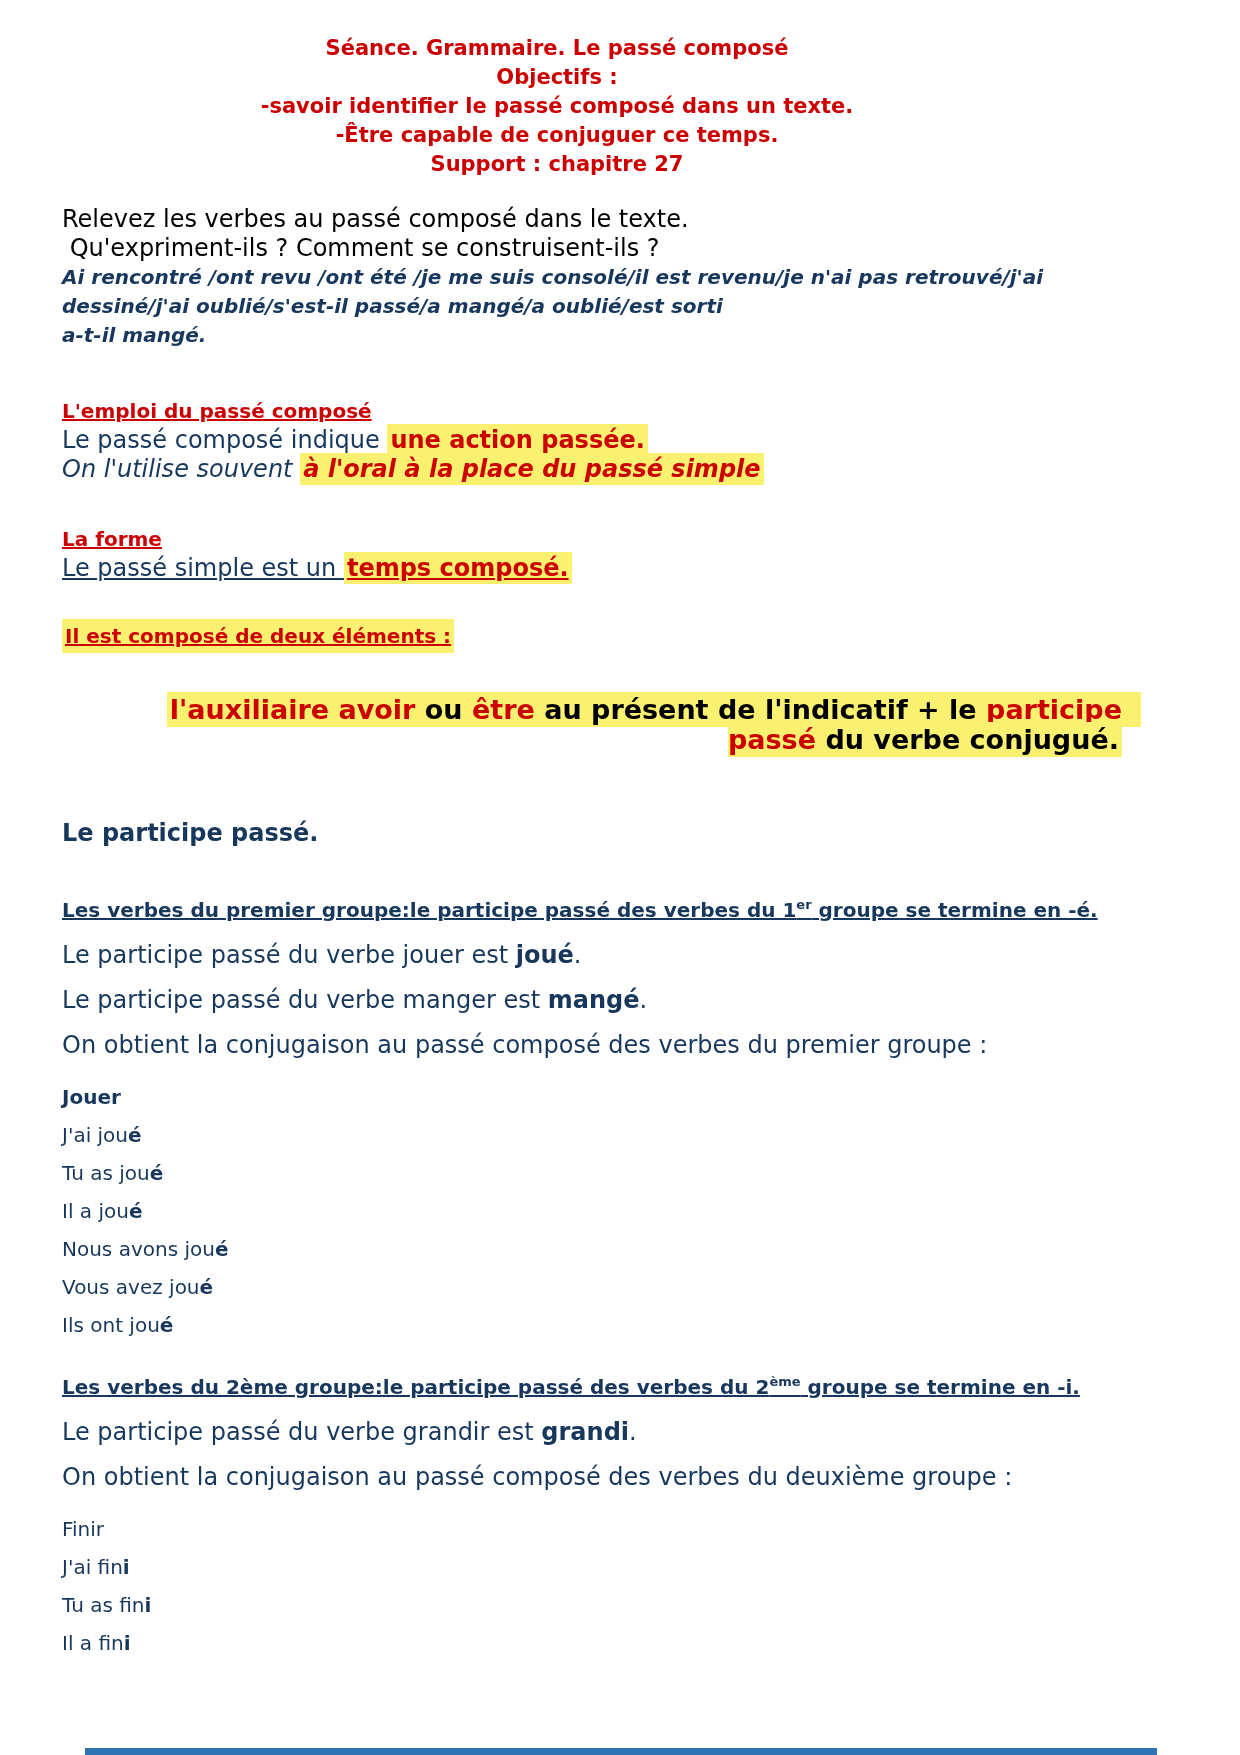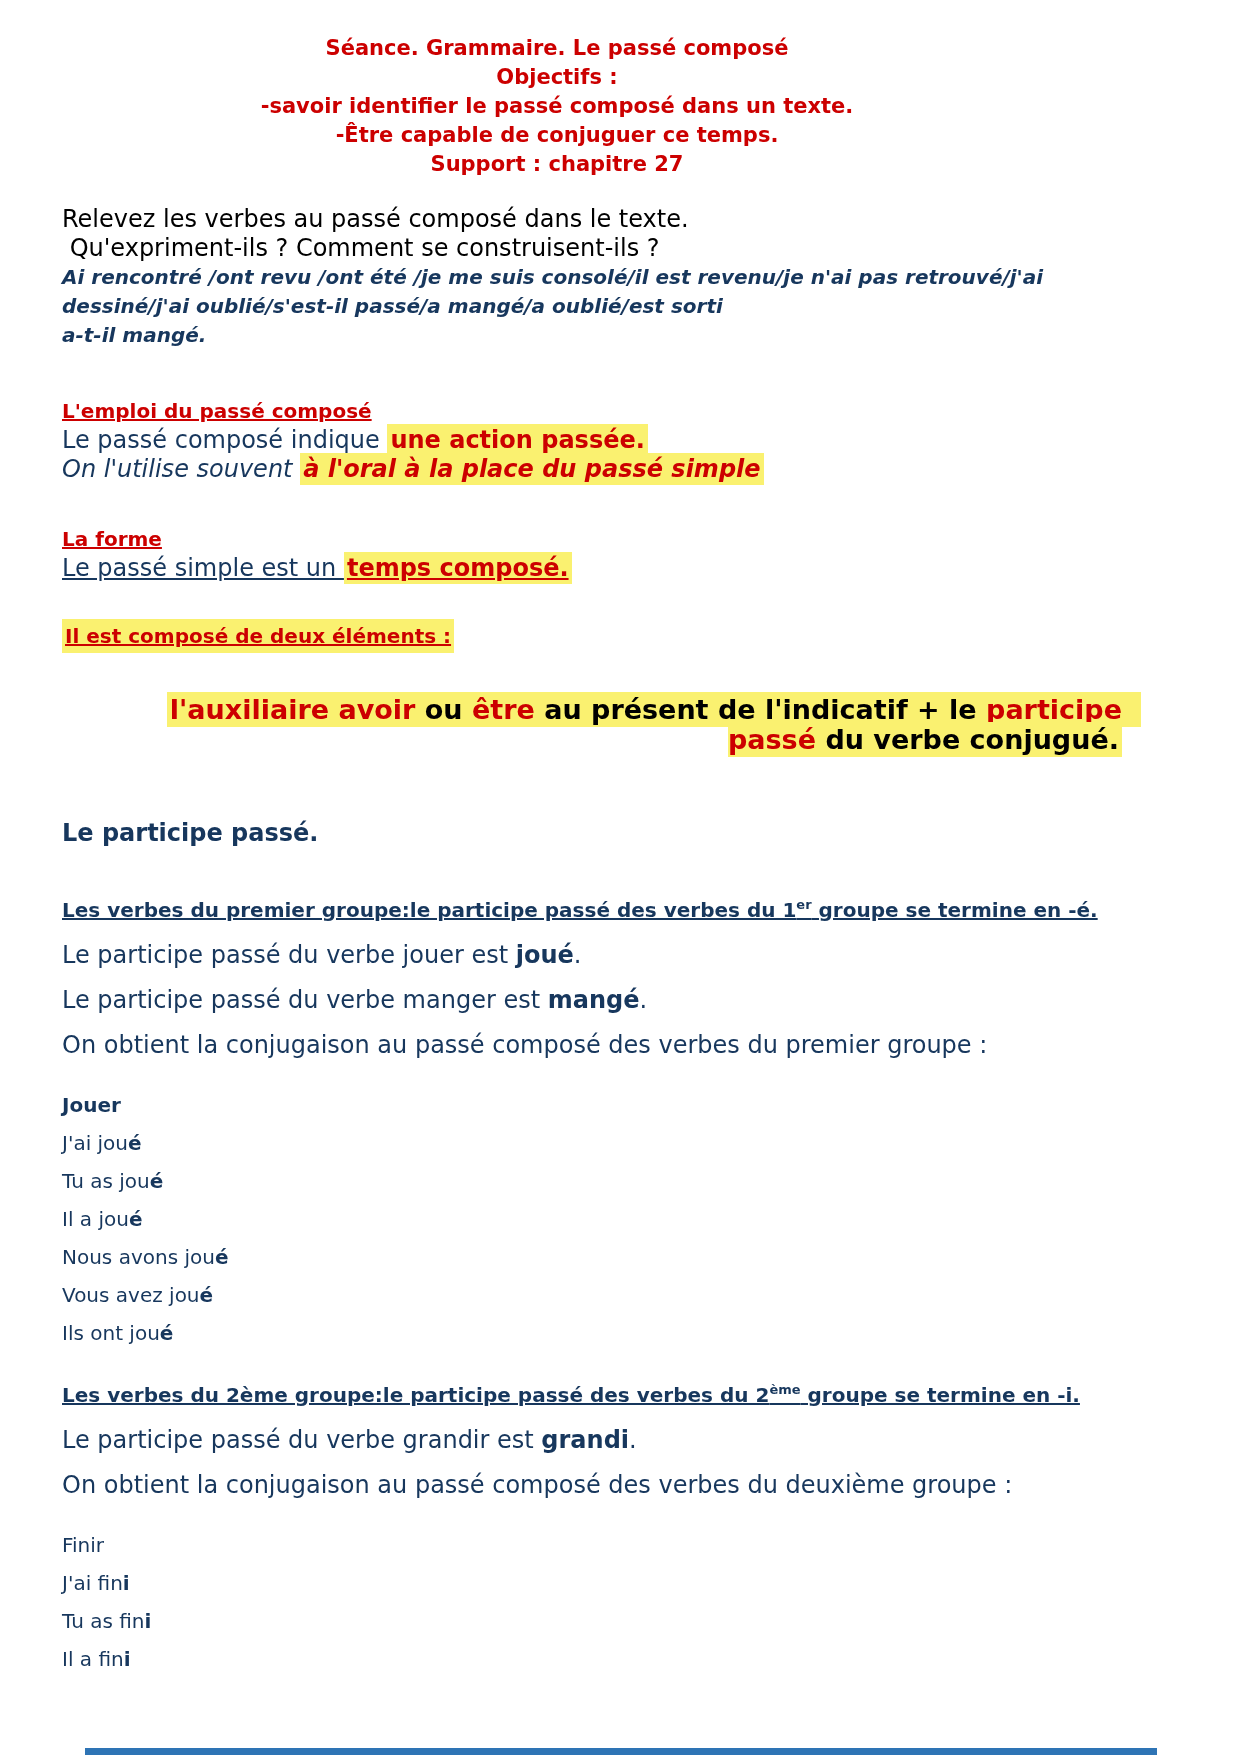--- a/index.html
+++ b/index.html
@@ -73,21 +73,21 @@
     text-align: right;
   }
   .participe-title {
     margin-top: 64px;
     color: #17375d;
     font-weight: bold;
     font-size: 24px;
   }
   .group-block { margin-top: 48px; }
   .group-block .para { margin-top: 16px; }
-  .conj-list { list-style: none; margin-top: 26px; }
+  .conj-list { list-style: none; margin-top: 18px; }
   .conj-list li {
     font-size: 20px;
     line-height: 38px;
     color: #17375d;
   }
   .verb-title-bold { font-weight: bold; }
 
   .footer-bar {
     position: absolute;
     left: 85px;

